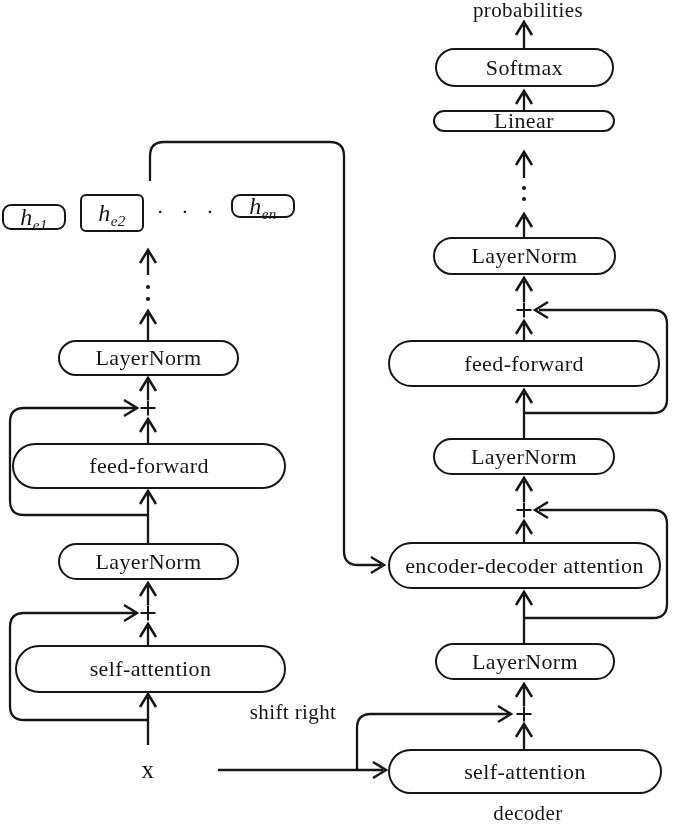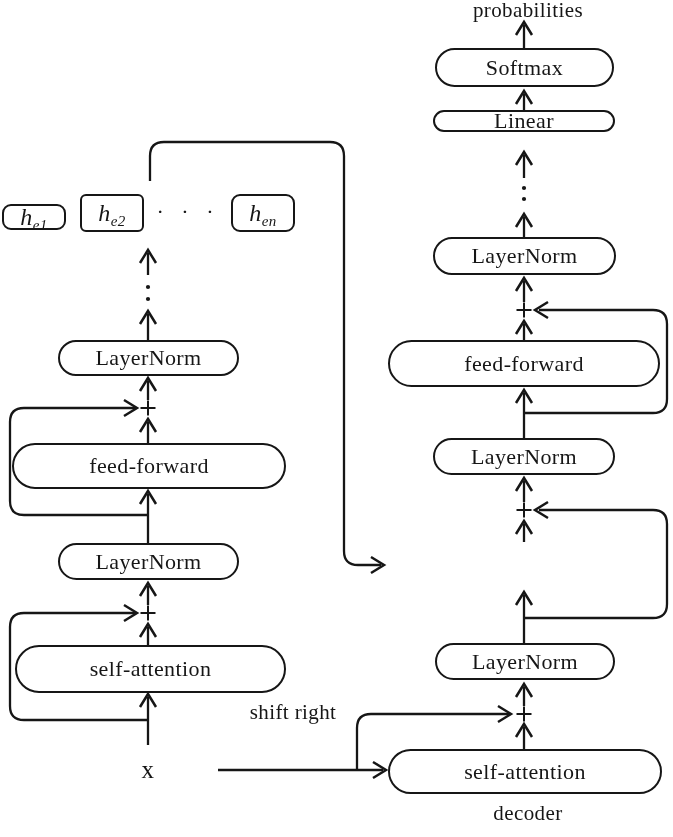--- a/index.html
+++ b/index.html
@@ -93,21 +93,21 @@
       <circle cx="524" cy="199" r="2.1" fill="#161616" stroke="none"></circle>
     </svg>
 
   <div class="block" style="left:2px;top:204px;width:64px;height:26px;border-radius:9px;">
     <span class="hvar"><span>h</span><sub>e1</sub></span>
   </div>
   <div class="block" style="left:80px;top:194px;width:64px;height:38px;border-radius:6px;">
     <span class="hvar"><span>h</span><sub>e2</sub></span>
   </div>
   <div class="txt hdots" style="left:188px;top:199px;">· · ·</div>
-  <div class="block" style="left:231px;top:194px;width:64px;height:38px;border-radius:9px;">
+  <div class="block" style="left:231px;top:194px;width:64px;height:24px;border-radius:9px;">
     <span class="hvar"><span>h</span><sub>en</sub></span>
   </div>
 
   <div class="block" style="left:58px;top:340px;width:181px;height:36px;border-radius:18px;">
     <span>LayerNorm</span>
   </div>
   <div class="block" style="left:12px;top:443px;width:274px;height:46px;border-radius:23px;">
     <span>feed-forward</span>
   </div>
   <div class="block" style="left:58px;top:543px;width:181px;height:37px;border-radius:18.5px;">
@@ -125,20 +125,23 @@
   </div>
   <div class="block" style="left:433px;top:237px;width:183px;height:38px;border-radius:19px;">
     <span>LayerNorm</span>
   </div>
   <div class="block" style="left:388px;top:340px;width:272px;height:47px;border-radius:23.5px;">
     <span>feed-forward</span>
   </div>
   <div class="block" style="left:433px;top:438px;width:182px;height:37px;border-radius:18.5px;">
     <span>LayerNorm</span>
   </div>
+  <div class="block" style="left:388px;top:542px;width:273px;height:47px;border-radius:23.5px;">
+    <span>encoder-decoder attention</span>
+  </div>
   <div class="block" style="left:435px;top:643px;width:180px;height:37px;border-radius:18.5px;">
     <span>LayerNorm</span>
   </div>
   <div class="block" style="left:388px;top:749px;width:274px;height:45px;border-radius:22.5px;">
     <span>self-attention</span>
   </div>
 
   <div class="txt" style="left:528px;top:-2px;">probabilities</div>
   <div class="txt xlabel" style="left:148px;top:756px;">x</div>
   <div class="txt" style="left:293px;top:700px;">shift right</div>

